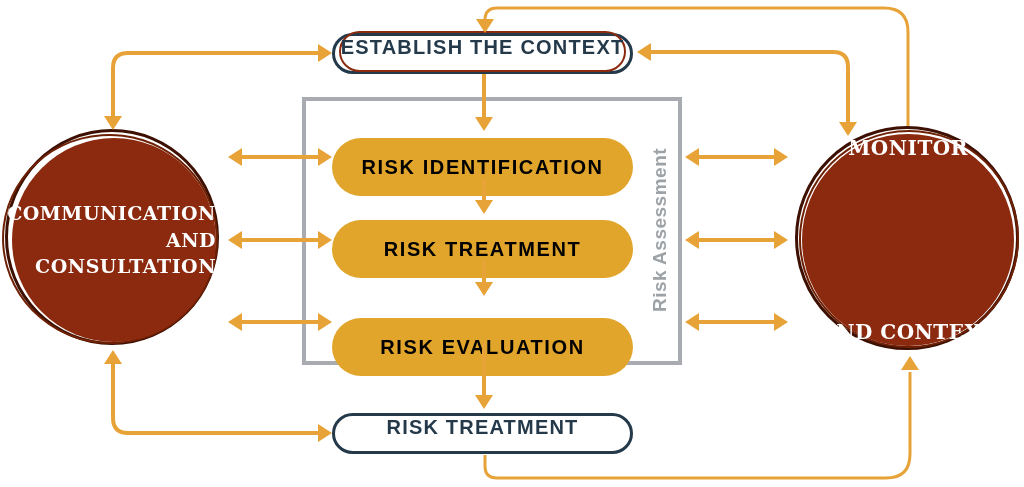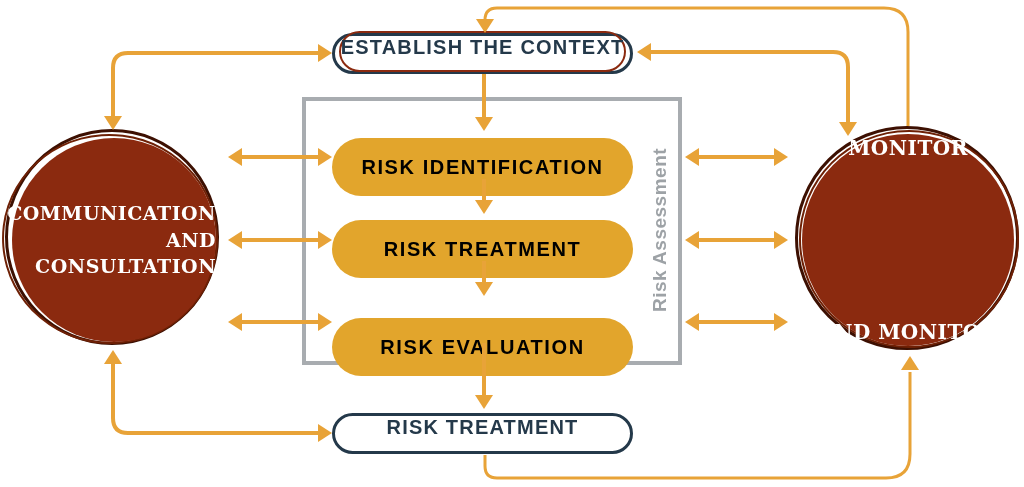--- a/index.html
+++ b/index.html
@@ -84,21 +84,21 @@
   <div class="circle" id="comm-circle">
     <div>COMMUNICATION</div>
     <div>AND</div>
     <div>CONSULTATION</div>
   </div>
 
   <div class="ring" id="mon-ring-1"></div>
   <div class="ring" id="mon-ring-2"></div>
   <div class="circle" id="mon-circle">
     <div>MONITOR</div>
-    <div>AND MONITOR</div>
+    <div>AND CONTEXT</div>
   </div>
 
   <div class="assess-box"></div>
   <div class="side-label">Risk Assessment</div>
 
   <div class="gold-pill" id="step-1">
     <span>RISK IDENTIFICATION</span>
   </div>
   <div class="gold-pill" id="step-2">
     <span>RISK TREATMENT</span>

